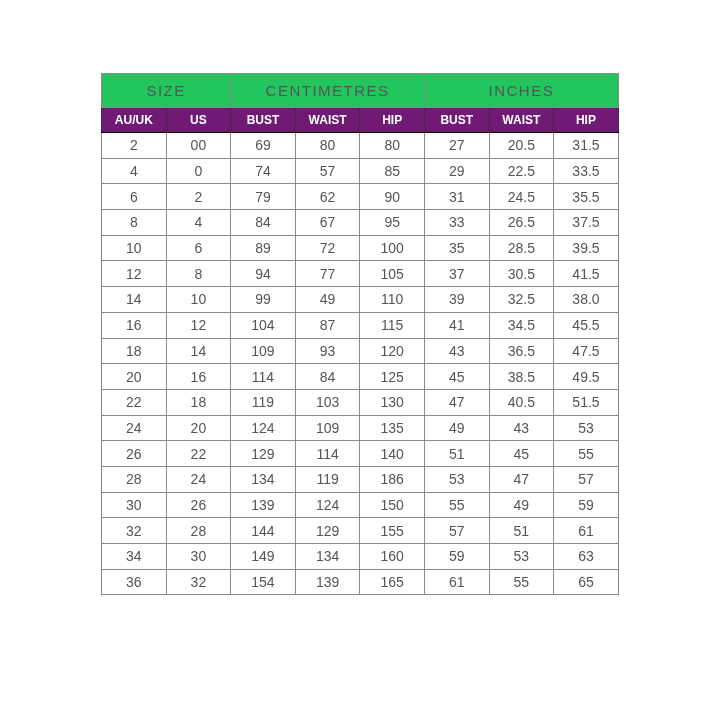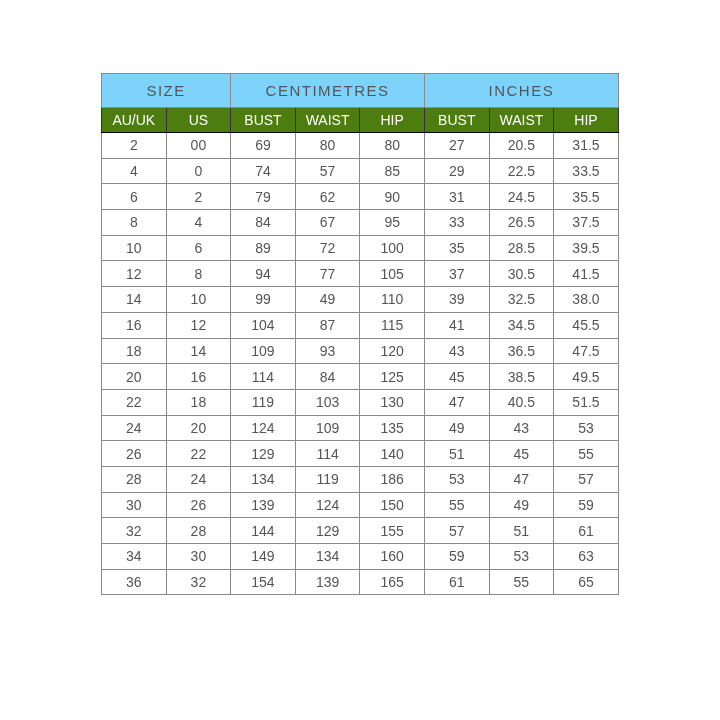--- a/index.html
+++ b/index.html
@@ -7,22 +7,22 @@
          font-family: "Liberation Sans", "DejaVu Sans", sans-serif; }
   table.size-chart {
     position: absolute; left: 101px; top: 73px; width: 517px;
     border-collapse: collapse; table-layout: fixed;
   }
   table.size-chart col { width: 64.6px; }
   table.size-chart td, table.size-chart th {
     border: 1px solid #8a8a8a; text-align: center; padding: 0;
     color: #555555; font-weight: 300; font-size: 14px;
   }
-  tr.group-row th { height: 33px; font-size: 15px; letter-spacing: 1.5px; color: #555; background: #7dd3fc; font-weight: normal; }
-  tr.col-row th { height: 24px; background: #4d7c0f; color: #ffffff; border-color: #000; border-left: 1px solid #333; border-right: 1px solid #333; font-size: 14px; font-weight: normal; }
+  tr.group-row th { height: 33px; font-size: 15px; letter-spacing: 1.5px; color: #555; background: #22c55e; font-weight: normal; }
+  tr.col-row th { height: 24px; background: #701a75; color: #ffffff; border-color: #000; border-left: 1px solid #333; border-right: 1px solid #333; font-size: 12px; font-weight: bold; }
   tr.body-row td { height: 24.7px; }
 </style>
 </head>
 <body>
 
 <table class="size-chart">
   <colgroup>
       <col>
       <col>
       <col>

